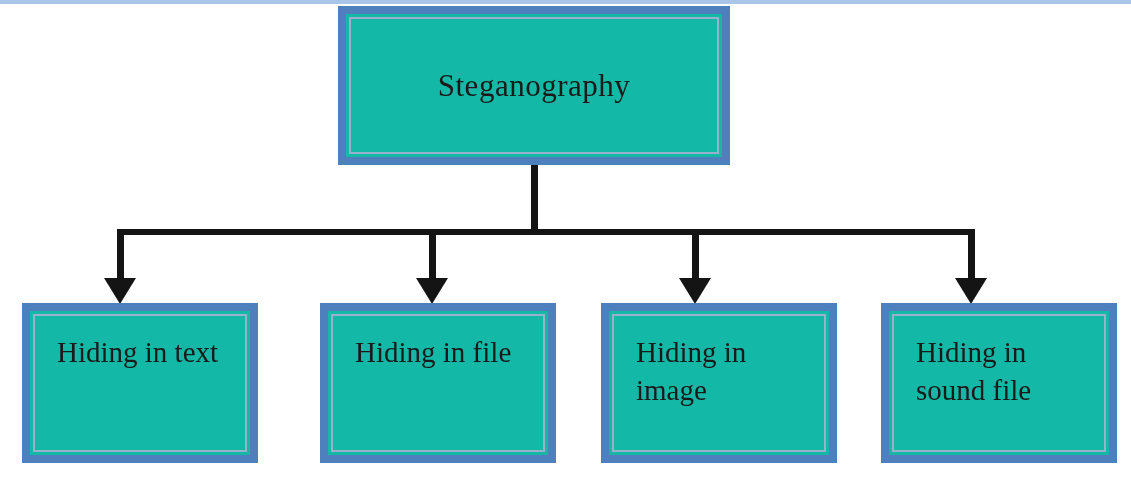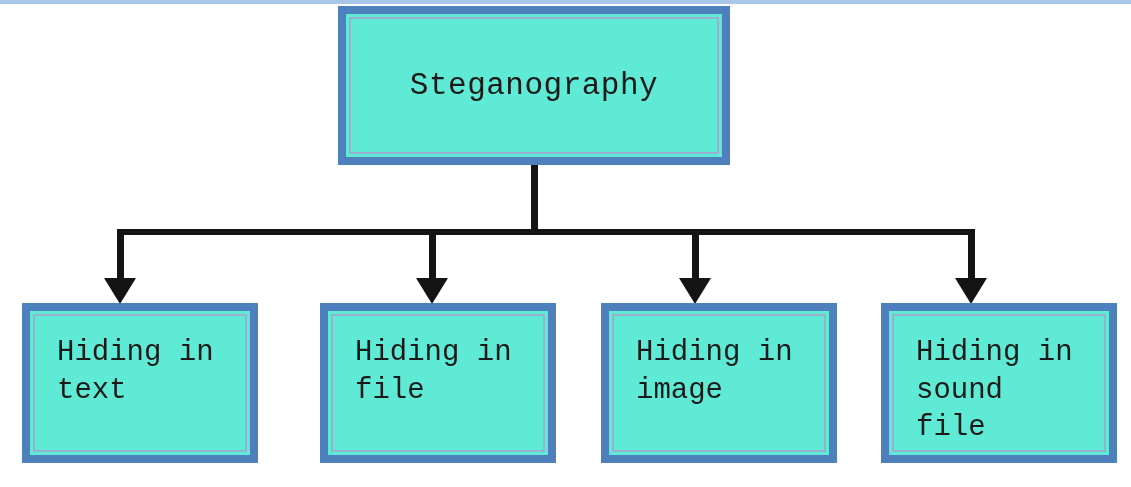--- a/index.html
+++ b/index.html
@@ -19,23 +19,22 @@
     position: absolute;
     left: 0; top: 0;
     width: 1131px; height: 4px;
     background: var(--top-strip, #a9c6e8);
   }
   
   .node {
     position: absolute;
     box-sizing: border-box;
     border: 8px solid var(--box-border, #4d80bd);
-    background: #5eead4;
+    background: #14b8a6;
     padding: 3px;
-    font-family: Liberation Mono, monospace;
   }
   .node-inner {
     box-sizing: border-box;
     width: 100%;
     height: 100%;
     border: 2px solid var(--box-inner-line, #99b1ce);
     color: var(--text, #1a1a1a);
   }
   .root-box {
     left: 338px; top: 6px;

